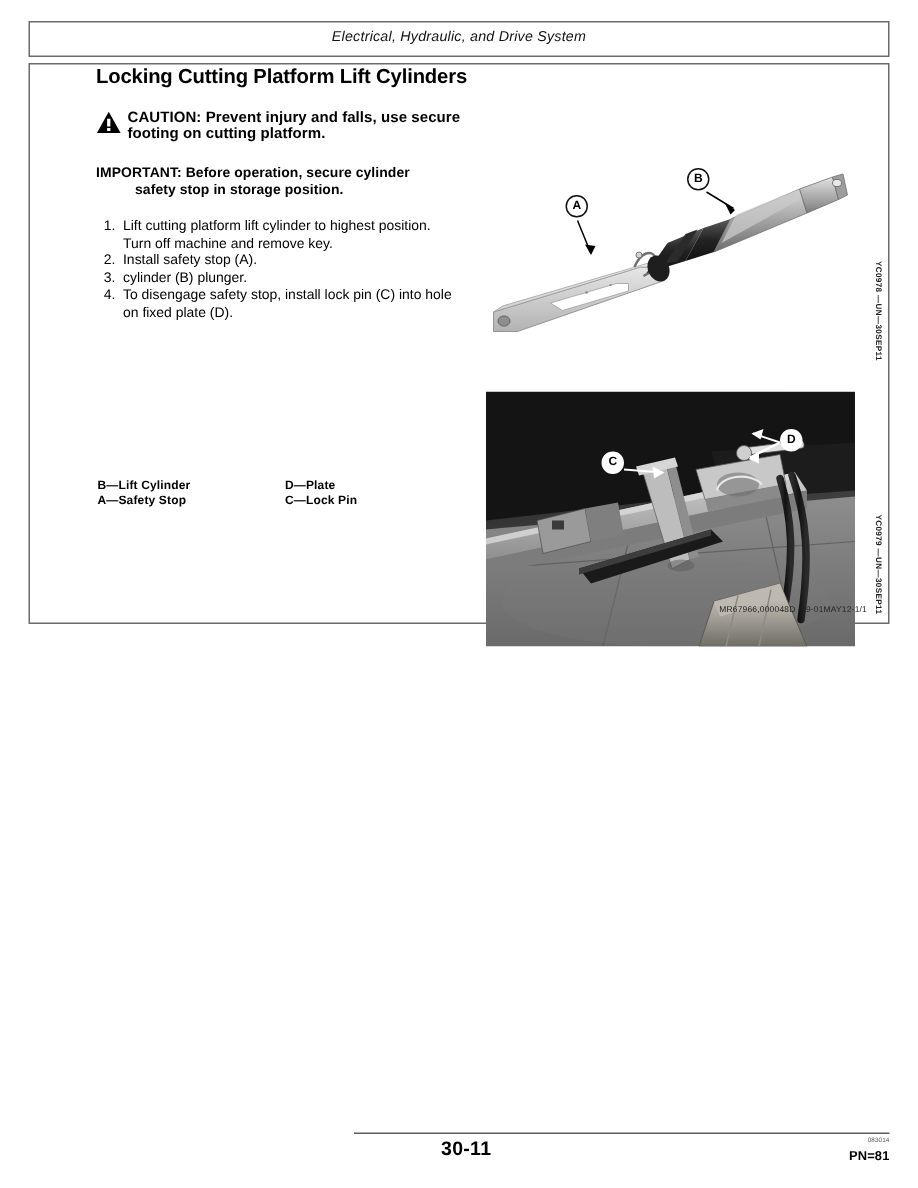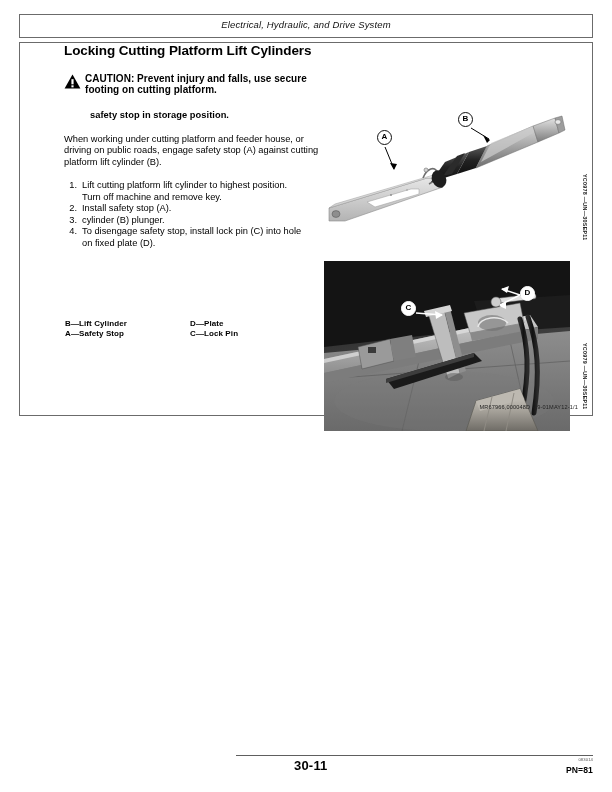--- a/index.html
+++ b/index.html
@@ -158,24 +158,24 @@
           <rect x="8.7" y="6.2" width="2.6" height="6.2" fill="#fff"></rect>
           <rect x="8.7" y="13.6" width="2.6" height="2.4" fill="#fff"></rect>
         </svg>
         <div class="caution-text">
           <span>CAUTION: Prevent injury and falls, use secure</span>
           <span class="l2">footing on cutting platform.</span>
         </div>
       </div>
 
       <div class="important">
+        <span>IMPORTANT: Before operation, secure cylinder</span>
         <span class="l2">safety stop in storage position.</span>
       </div>
 
-      <div class="para">When working under cutting platform and feeder house, or driving on public roads, engage safety stop (A) against cutting platform lift cylinder (B).</div>
 
       <ol class="steps">
         <li>
           <span class="num">1.</span>
           <span>Lift cutting platform lift cylinder to highest position.</span>
           <span class="l2">Turn off machine and remove key.</span>
         </li>
         <li>
           <span class="num">2.</span>
           <span>Install safety stop (A).</span>

